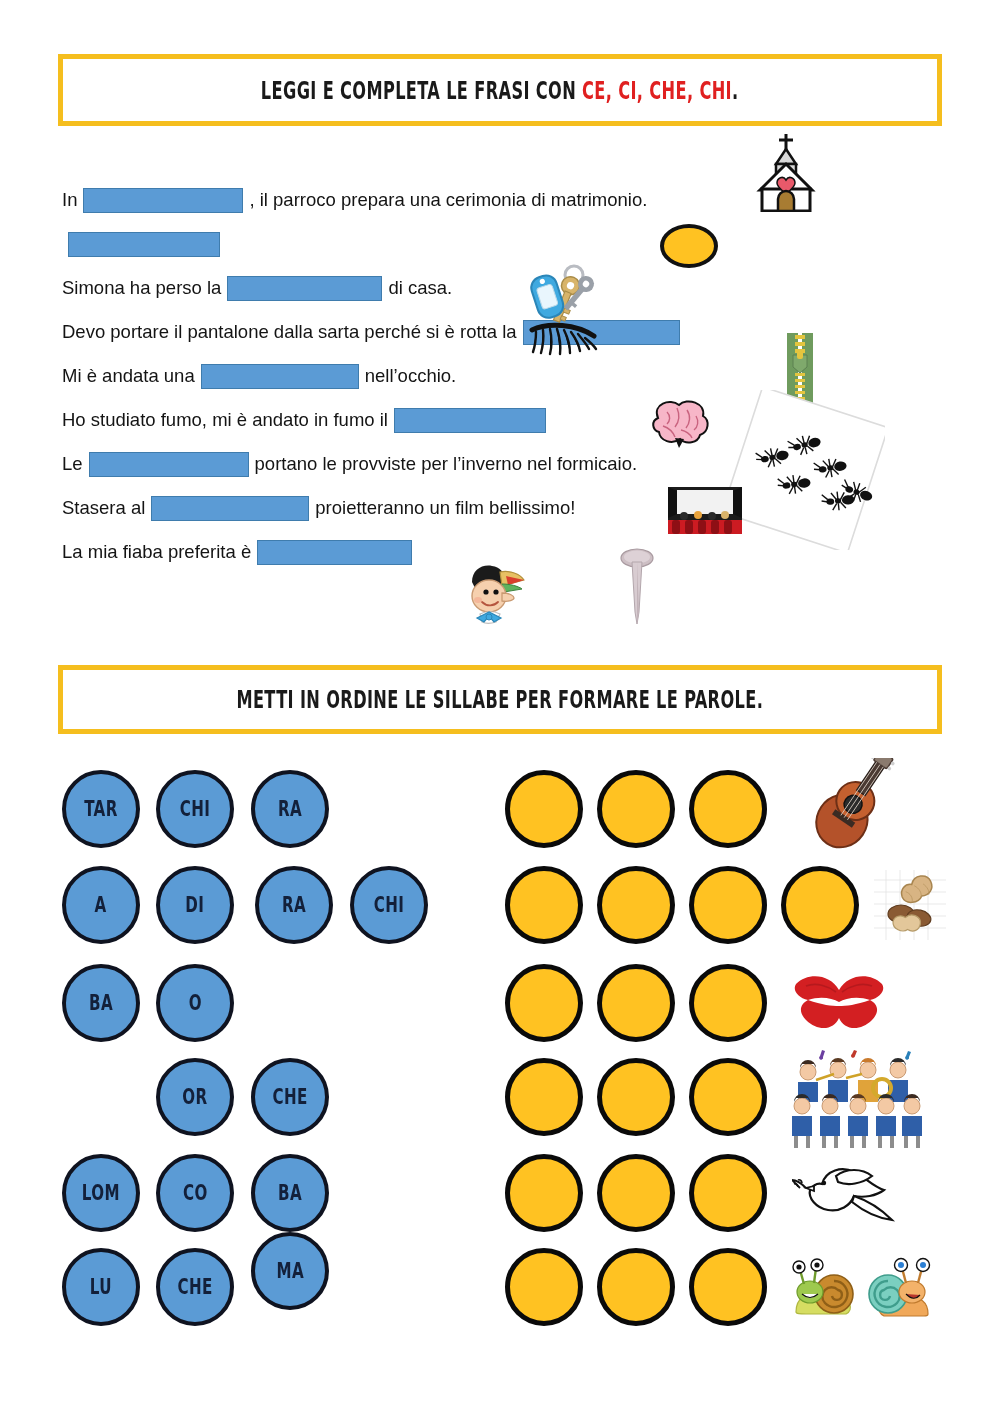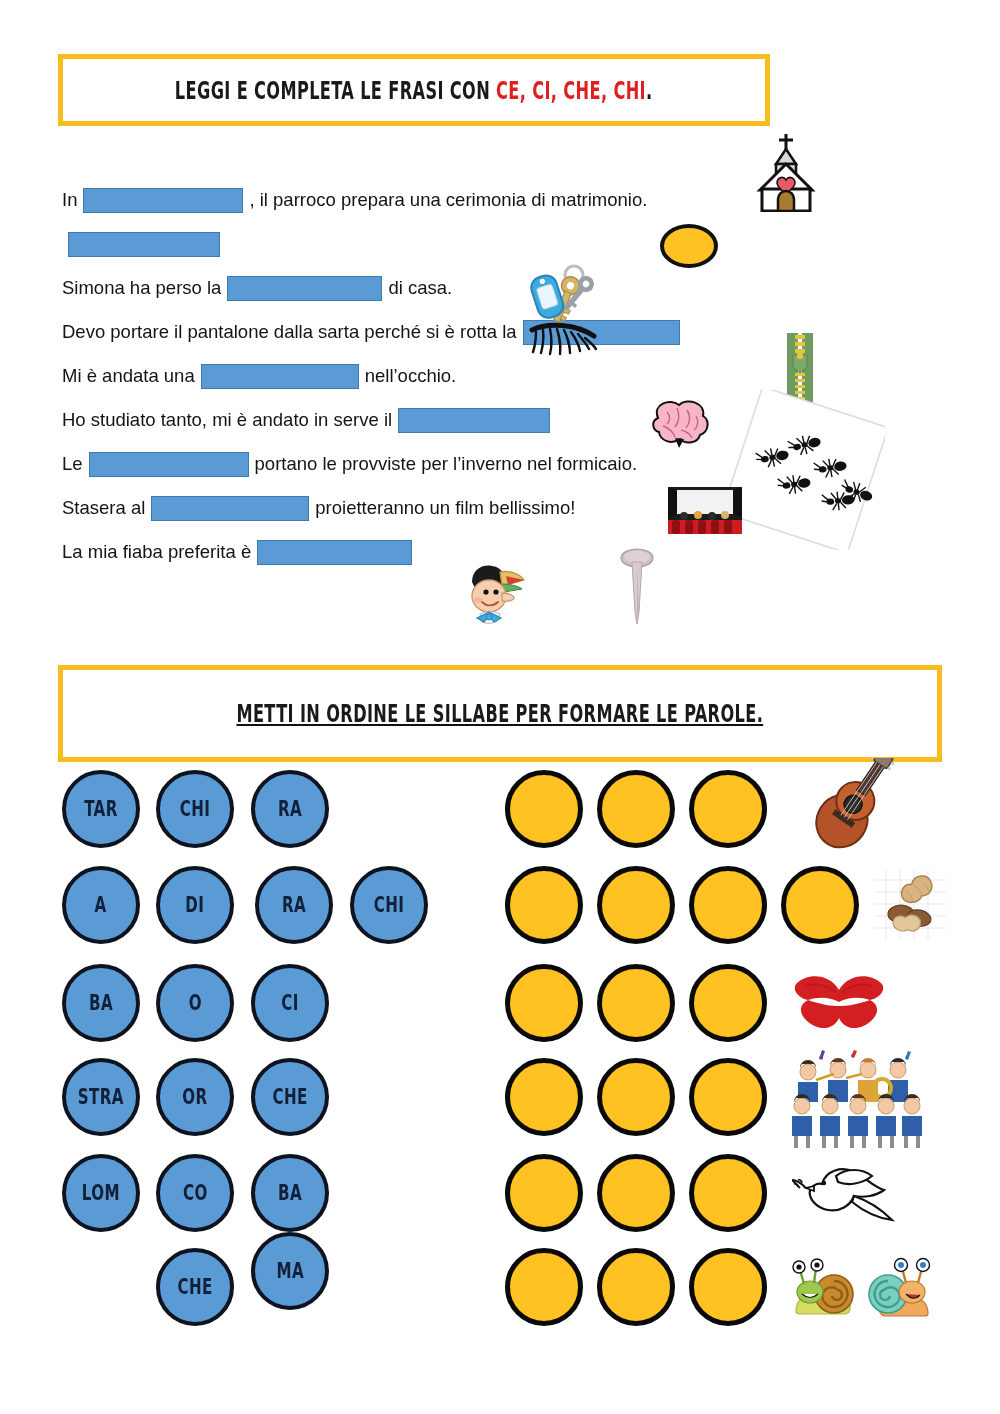--- a/index.html
+++ b/index.html
@@ -116,21 +116,21 @@
     align-items: center;
     justify-content: flex-start;
   }
 
   
   .art svg { display: block; }
 </style>
 </head>
 <body>
 
-<div class="section-box" style="left:58px; top:54px; width:712px; height:72px;">
+<div class="section-box" style="left:58px; top:54px; width:884px; height:72px;">
   <div class="section-title">
     <span>LEGGI E COMPLETA LE FRASI CON </span><span class="accent">CE, CI, CHE, CHI</span><span>.</span>
   </div>
 </div>
 
 <div id="sentences">
 
   <div class="sentence">
     <span class="txt">In</span>
     <span class="blank" style="width:160px;"></span>
@@ -154,21 +154,21 @@
     <span class="txt"></span>
   </div>
 
   <div class="sentence">
     <span class="txt">Mi è andata una</span>
     <span class="blank" style="width:158px;"></span>
     <span class="txt">nell’occhio.</span>
   </div>
 
   <div class="sentence">
-    <span class="txt">Ho studiato tanto, mi è andato in serve il</span>
+    <span class="txt">Ho studiato fumo, mi è andato in fumo il</span>
     <span class="blank" style="width:152px;"></span>
     <span class="txt"></span>
   </div>
 
   <div class="sentence">
     <span class="txt">Le</span>
     <span class="blank" style="width:160px;"></span>
     <span class="txt">portano le provviste per l’inverno nel formicaio.</span>
   </div>
 
@@ -423,21 +423,21 @@
     <circle cx="24" cy="30" r="2.6" fill="#111"></circle>
     <circle cx="34" cy="30" r="2.6" fill="#111"></circle>
     <path d="M20 40 c5 5 12 4 16 0" fill="none" stroke="#b5553e" stroke-width="1.8" stroke-linecap="round"></path>
     <ellipse cx="16" cy="38" rx="4" ry="3" fill="#f2a98f" opacity="0.65"></ellipse>
     <path d="M18 52 c6-3 14-3 20 0 l-4 8 c-6 2-10 2-14 0 z" fill="#ffffff" stroke="#bdbdbd" stroke-width="1.2"></path>
     <path d="M27 50 l-12 6 l7 4 l5-6 l5 6 l7-4 z" fill="#3fa9e0" stroke="#2b86b8" stroke-width="1.2"></path>
     <circle cx="27" cy="55" r="3" fill="#3fa9e0" stroke="#2b86b8" stroke-width="1"></circle>
   </svg>
 </div>
 
-<div class="section-box" style="left:58px; top:665px; width:884px; height:97px;text-decoration:underline;">
+<div class="section-box" style="left:58px; top:665px; width:884px; height:69px;">
   <div class="section-title">METTI IN ORDINE LE SILLABE PER FORMARE LE PAROLE.</div>
 </div>
 
 <div id="grid">
 
   <div class="grid-row">
     <div class="bubble syl" style="left:62px; top:8px;">
       <span class="syl-text">TAR</span>
     </div>
     <div class="bubble syl" style="left:156px; top:8px;">
@@ -522,40 +522,34 @@
     </div>
   </div>
 
   <div class="grid-row">
     <div class="bubble syl" style="left:62px; top:14px;">
       <span class="syl-text">BA</span>
     </div>
     <div class="bubble syl" style="left:156px; top:14px;">
       <span class="syl-text">O</span>
     </div>
-    <div class="bubble syl" style="left:251px; top:14px;">
-      <span class="syl-text">CI</span>
-    </div>
     <div class="bubble ans" style="left:505px; top:14px;"></div>
     <div class="bubble ans" style="left:597px; top:14px;"></div>
     <div class="bubble ans" style="left:689px; top:14px;"></div>
     <div class="pic-slot" style="left:790px; top:18px; width:98px; height:66px;">
       <svg viewBox="0 0 98 66" width="98" height="66">
         <path d="M49 22 C40 6 18 4 6 16 C2 22 8 30 18 32 C10 36 8 44 16 52 C28 64 44 62 49 50 C54 62 70 64 82 52 C90 44 88 36 80 32 C90 30 96 22 92 16 C80 4 58 6 49 22 Z" fill="#d31f22"></path>
         <path d="M18 32 C30 28 42 30 49 34 C56 30 68 28 80 32 C66 37 56 38 49 38 C42 38 32 37 18 32 Z" fill="#ffffff"></path>
         <path d="M16 18 C26 14 38 18 46 24" fill="none" stroke="#a4151a" stroke-width="1.6" opacity="0.6"></path>
         <path d="M82 18 C72 14 60 18 52 24" fill="none" stroke="#a4151a" stroke-width="1.6" opacity="0.6"></path>
       </svg>
     </div>
   </div>
 
   <div class="grid-row">
-    <div class="bubble syl" style="left:62px; top:14px;">
-      <span class="syl-text">STRA</span>
-    </div>
     <div class="bubble syl" style="left:156px; top:14px;">
       <span class="syl-text">OR</span>
     </div>
     <div class="bubble syl" style="left:251px; top:14px;">
       <span class="syl-text">CHE</span>
     </div>
     <div class="bubble ans" style="left:505px; top:14px;"></div>
     <div class="bubble ans" style="left:597px; top:14px;"></div>
     <div class="bubble ans" style="left:689px; top:14px;"></div>
     <div class="pic-slot" style="left:786px; top:6px; width:142px; height:100px;">
@@ -660,20 +654,23 @@
         <circle cx="32" cy="33" r="2.2" fill="#111"></circle>
         <path d="M22 36 l-8 2 l8 3 z" fill="#ffffff" stroke="#111" stroke-width="1.8"></path>
         <path d="M14 38 C8 32 4 30 0 30 C4 34 6 36 8 38" fill="none" stroke="#111" stroke-width="1.8"></path>
         <path d="M6 30 a3 4 0 0 1 4 3" fill="none" stroke="#111" stroke-width="1.6"></path>
         <path d="M2 34 a3 4 0 0 1 4 3" fill="none" stroke="#111" stroke-width="1.6"></path>
       </svg>
     </div>
   </div>
 
   <div class="grid-row">
+    <div class="bubble syl" style="left:62px; top:16px;">
+      <span class="syl-text">LU</span>
+    </div>
     <div class="bubble syl" style="left:156px; top:16px;">
       <span class="syl-text">CHE</span>
     </div>
     <div class="bubble syl" style="left:251px; top:0;">
       <span class="syl-text">MA</span>
     </div>
     <div class="bubble ans" style="left:505px; top:16px;"></div>
     <div class="bubble ans" style="left:597px; top:16px;"></div>
     <div class="bubble ans" style="left:689px; top:16px;"></div>
     <div class="pic-slot" style="left:790px; top:12px; width:150px; height:84px;">

